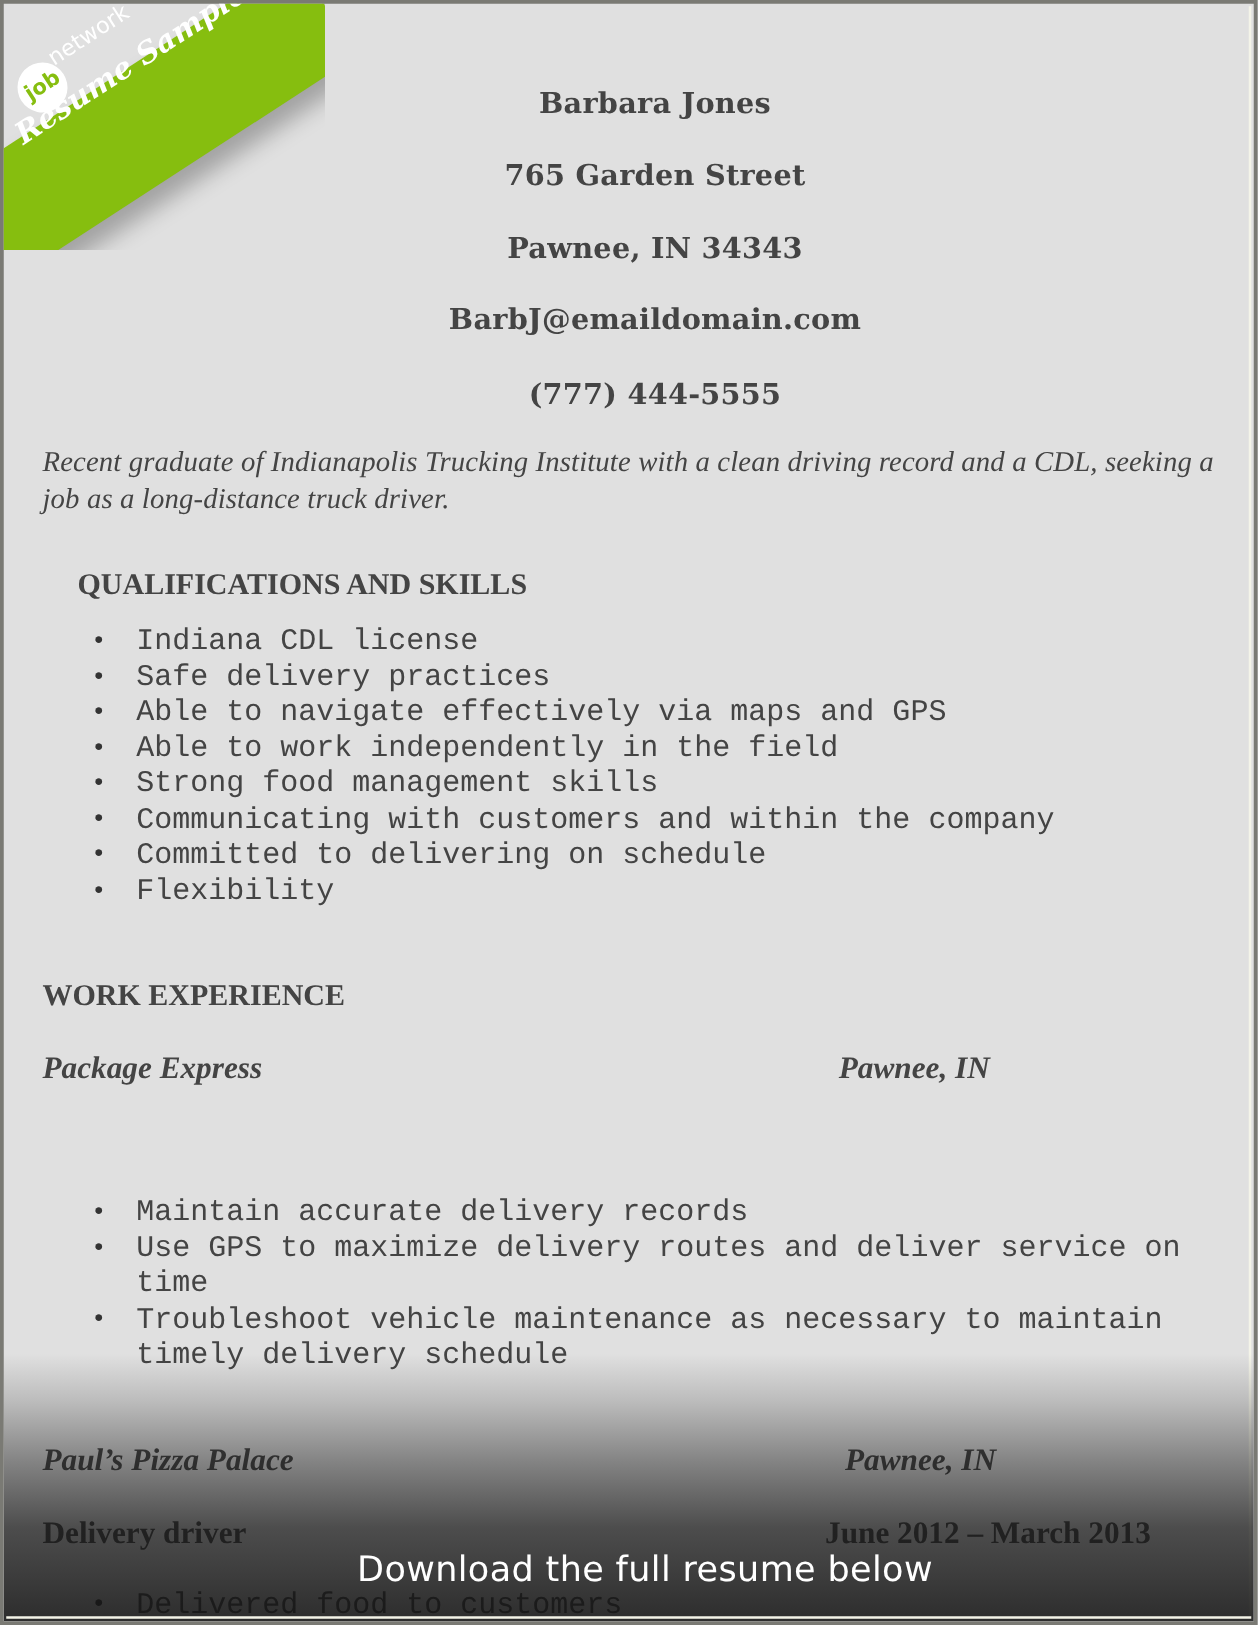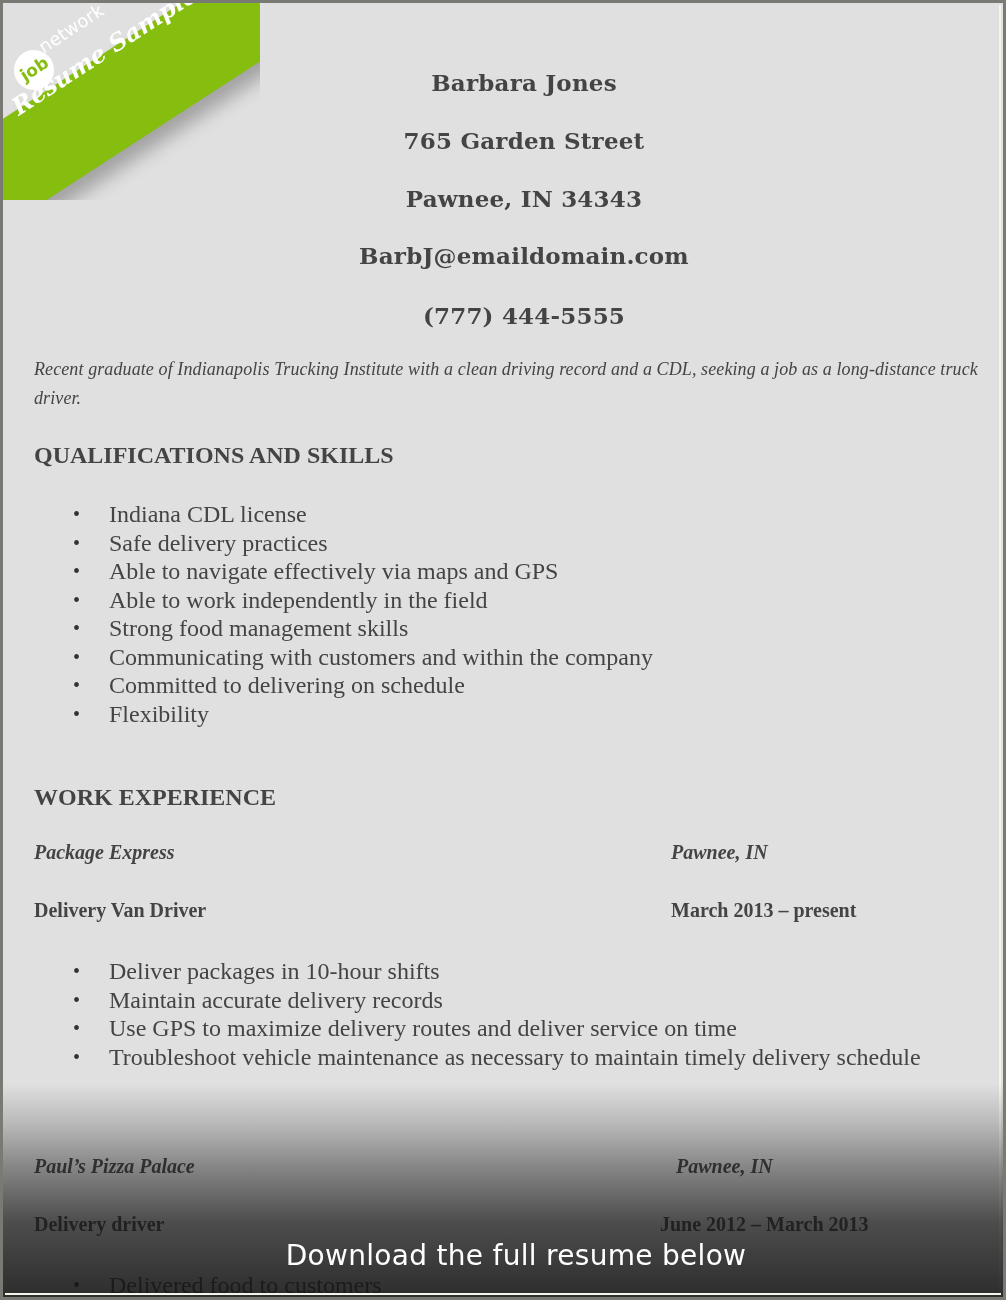--- a/index.html
+++ b/index.html
@@ -25,41 +25,41 @@
   }
   .doc { position: absolute; left: 0; top: 0; width: 1000px; height: 1294px; color: #434343; border-radius: 13px; }
 
   .contact-line {
     position: absolute; left: 0; width: 1042px; text-align: center;
     font-weight: bold; font-size: 23px; color: #444;
     letter-spacing: 0.2px;
   }
   .objective {
     position: absolute; left: 31px; top: 352px; width: 965px;
-    font-style: italic; font-size: 18px; line-height: 29px; color: #444;
+    font-style: italic; font-size: 23px; line-height: 29px; color: #444;
     font-family: "Liberation Serif", "DejaVu Serif", serif;
     letter-spacing: 0.1px;
   }
   .section-heading {
     position: absolute; left: 31px; font-weight: bold; font-size: 24px; color: #444;
     font-family: "Liberation Serif", "DejaVu Serif", serif;
   }
   ul.bullets {
     position: absolute; left: 31px; margin: 0; padding: 0; list-style: none;
-    font-family: Liberation Serif, serif;
+    font-family: Liberation Mono, monospace;
     font-size: 24px; line-height: 28.5px; color: #444;
   }
   ul.bullets li { position: relative; padding-left: 75px; }
   ul.bullets li::before {
     content: "•"; position: absolute; left: 39px; top: 0; font-size: 20px; color: #333;
   }
   .job-row {
     position: absolute; left: 31px; width: 940px; height: 32px;
     font-family: "Liberation Serif", "DejaVu Serif", serif;
-    font-size: 20px; font-weight: bold; color: #444;
+    font-size: 25px; font-weight: bold; color: #444;
   }
   .job-row .left { position: absolute; left: 0; top: 0; }
   .job-row .right { position: absolute; top: 0; }
   .italic { font-style: italic; }
 
   .overlay {
     position: absolute; left: 0; right: 0; top: 1080px; bottom: 0;
     background: linear-gradient(to bottom,
       rgba(20,20,20,0) 0%,
       rgba(20,20,20,0.18) 18%,
@@ -115,46 +115,41 @@
   <div class="doc">
 
     <div class="contact-line" style="top:66px;">Barbara Jones</div>
     <div class="contact-line" style="top:124px;">765 Garden Street</div>
     <div class="contact-line" style="top:182px;">Pawnee, IN 34343</div>
     <div class="contact-line" style="top:239px;">BarbJ@emaildomain.com</div>
     <div class="contact-line" style="top:299px;">(777) 444-5555</div>
 
     <div class="objective">Recent graduate of Indianapolis Trucking Institute with a clean driving record and a CDL, seeking a job as a long-distance truck driver.</div>
 
-    <div class="section-heading" style="top:439px;">QUALIFICATIONS AND SKILLS</div>
+    <div class="section-heading" style="top:452px;margin-left:28px;">QUALIFICATIONS AND SKILLS</div>
 
     <ul class="bullets" style="top:497px;">
       <li>Indiana CDL license</li>
       <li>Safe delivery practices</li>
       <li>Able to navigate effectively via maps and GPS</li>
       <li>Able to work independently in the field</li>
       <li>Strong food management skills</li>
       <li>Communicating with customers and within the company</li>
       <li>Committed to delivering on schedule</li>
       <li>Flexibility</li>
     </ul>
 
     <div class="section-heading" style="top:781px;">WORK EXPERIENCE</div>
 
     <div class="job-row italic" style="top:838px;">
       <span class="left">Package Express</span>
       <span class="right" style="left:637px;">Pawnee, IN</span>
     </div>
-    <div class="job-row" style="top:896px;">
-      <span class="left">Delivery Van Driver</span>
-      <span class="right" style="left:637px;">March 2013 – present</span>
-    </div>
 
     <ul class="bullets" style="top:954px; width:920px;">
-      <li>Deliver packages in 10-hour shifts</li>
       <li>Maintain accurate delivery records</li>
       <li>Use GPS to maximize delivery routes and deliver service on time</li>
       <li>Troubleshoot vehicle maintenance as necessary to maintain timely delivery schedule</li>
     </ul>
 
     <div class="job-row italic" style="top:1152px;">
       <span class="left">Paul’s Pizza Palace</span>
       <span class="right" style="left:642px;">Pawnee, IN</span>
     </div>
     <div class="job-row" style="top:1210px;">

